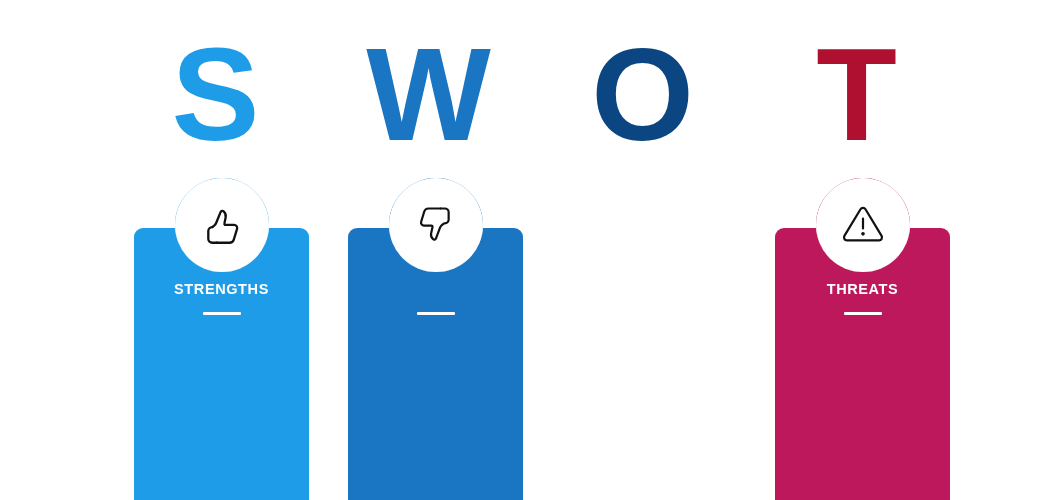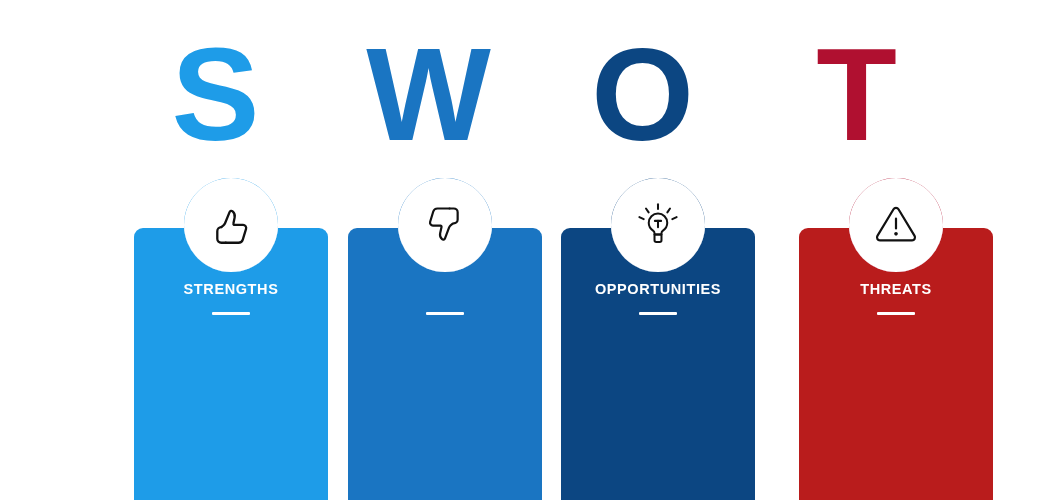--- a/index.html
+++ b/index.html
@@ -41,21 +41,21 @@
   }
   .letter.l0 { left: 107px; }
   .letter.l1 { left: 320px; }
   .letter.l2 { left: 534px; }
   .letter.l3 { left: 748px; }
 
   
   .card {
     position: absolute;
     top: 228px;
-    width: 194px;
+    width: 175px;
     height: 272px;
     border-radius: 9px 9px 0 0;
   }
   .card.c0 { left: 134px; }
   .card.c1 { left: 348px; }
   .card.c2 { left: 561px; }
   .card.c3 { left: 775px; }
 
   .card-label {
     position: absolute;
@@ -158,44 +158,22 @@
         <svg width="44" height="44" viewBox="0 0 48 48" fill="none" stroke="#111111" stroke-width="2.4" stroke-linecap="round" stroke-linejoin="round">
           <path d="M29 6H15.8c-2.2 0-4 1.3-4.6 3.3L7.8 20.4c-.6 2.1.9 4.2 3.1 4.2H19c.8 0 1.4.7 1.2 1.5l-1.5 7c-.5 2.4.3 4.9 2.1 6.4 1.1.9 2.7.5 3.2-.8l4.4-11.9c.4-1 .9-1.8 1.7-2.4l2.3-1.8"></path>
           <path d="M33.6 22.3c2.3 0 4.2-1.9 4.2-4.2v-8c0-2.3-1.9-4.1-4.2-4.1H29"></path>
         </svg>
       </div>
     </div>
 
     <div class="card-rule"></div>
   </div>
 
-  <div class="card c2" style="background: rgb(12, 70, 130);">
 
-    <div class="badge">
-      <div class="badge-ring" style="color: rgb(12, 70, 130);"></div>
-      <div class="badge-inner">
-        <svg width="44" height="44" viewBox="0 0 48 48" fill="none" stroke="#111111" stroke-width="2.2" stroke-linecap="round" stroke-linejoin="round">
-          <path d="M24 6.5v-5"></path>
-          <path d="M13.8 10.2 10.9 6"></path>
-          <path d="M34.2 10.2 37.1 6"></path>
-          <path d="M8.4 17.6 3.7 15.4"></path>
-          <path d="M39.6 17.6 44.3 15.4"></path>
-          <path d="M24 11.5c-5.6 0-10.1 4.5-10.1 10.1 0 3.6 1.9 6.7 4.7 8.5 1 .7 1.6 1.8 1.6 3v1.3h7.6v-1.3c0-1.2.6-2.3 1.6-3 2.8-1.8 4.7-4.9 4.7-8.5 0-5.6-4.5-10.1-10.1-10.1z"></path>
-          <path d="M20.2 34.4h7.6v6.2a1.9 1.9 0 0 1-1.9 1.9h-3.8a1.9 1.9 0 0 1-1.9-1.9v-6.2z"></path>
-          <path d="M24 26.5v-7"></path>
-          <path d="M20.6 19.5h6.8"></path>
-        </svg>
-      </div>
-    </div>
-
-    <div class="card-label">OPPORTUNITIES</div>
-    <div class="card-rule"></div>
-  </div>
-
-  <div class="card c3" style="background: #b91c1c; margin-left: 24px;">
+  <div class="card c3" style="background: #be185d;">
 
     <div class="badge">
       <div class="badge-ring" style="color: rgb(176, 16, 48);"></div>
       <div class="badge-inner">
         <svg width="46" height="46" viewBox="0 0 48 48" fill="none" stroke="#111111" stroke-width="2.3" stroke-linecap="round" stroke-linejoin="round">
           <path d="M21.4 7.6 4.6 35.4c-1.2 2 .2 4.6 2.6 4.6h33.6c2.4 0 3.8-2.6 2.6-4.6L26.6 7.6a3 3 0 0 0-5.2 0z"></path>
           <path d="M24 17.4v10.2"></path>
           <circle cx="24" cy="33.2" r="1.9" fill="#111111" stroke="none"></circle>
         </svg>
       </div>

